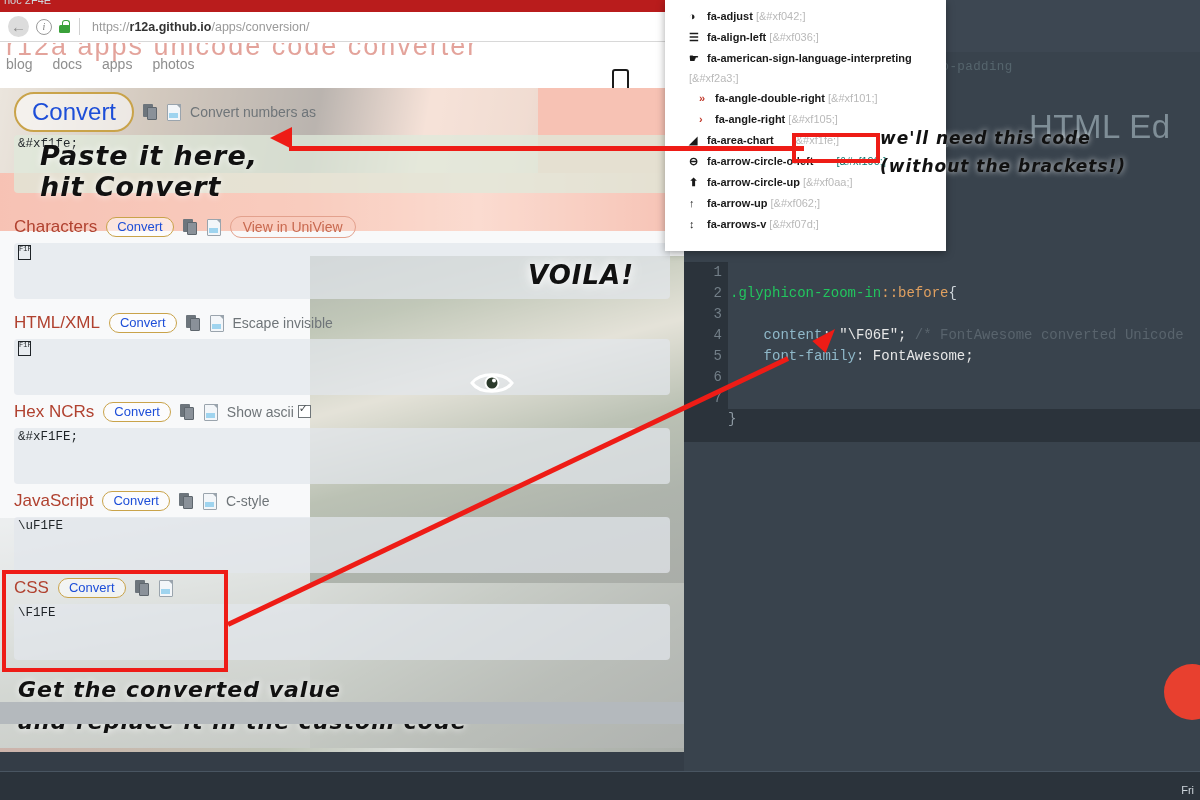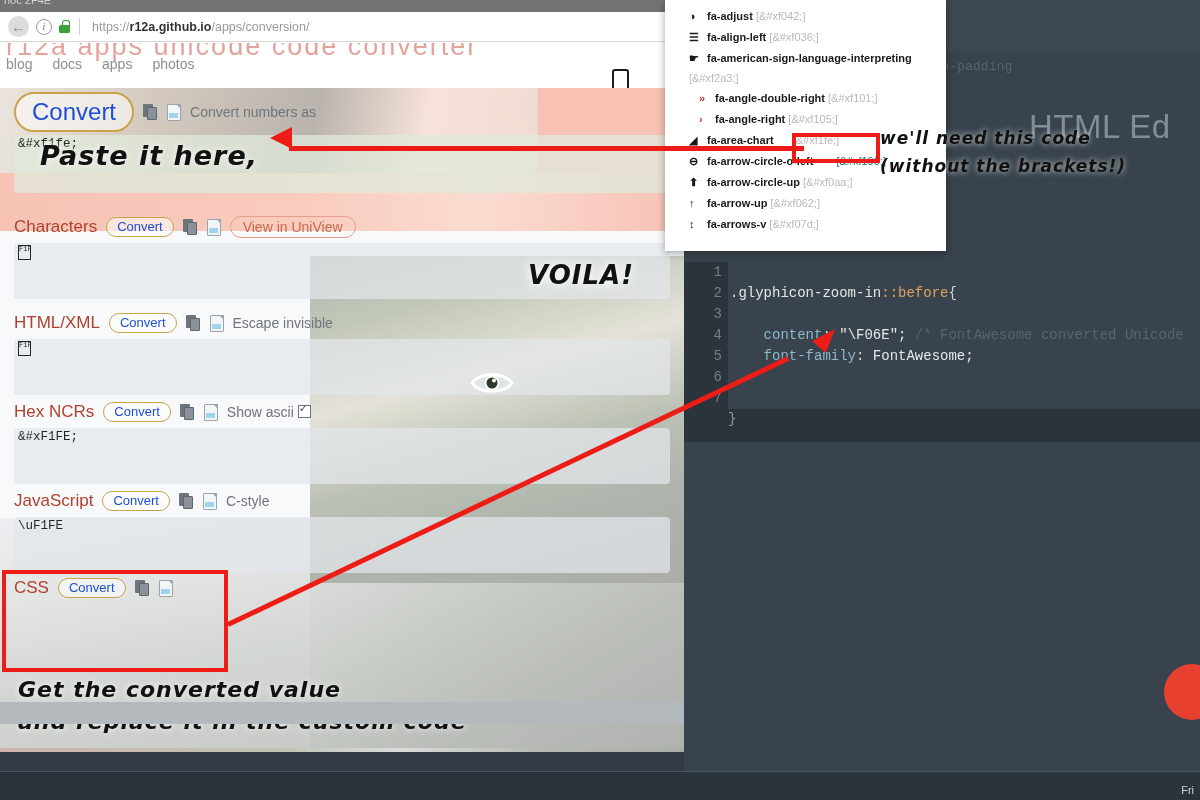--- a/index.html
+++ b/index.html
@@ -38,38 +38,38 @@
   .ln .fold{position:absolute;right:-9px;top:0;color:#9aa7b0;font-size:9px;}
   #code-body{
     position:absolute;left:44px;top:0;width:472px;height:147px;background:#39434d;
     font-family:"Liberation Mono", monospace;font-size:14px;line-height:21px;
     white-space:pre;padding-left:2px;box-sizing:border-box;
   }
   #code-tail{
     position:absolute;left:44px;top:147px;
     font-family:"Liberation Mono", monospace;font-size:14px;line-height:21px;color:#8e9aa3;
   }
-  .c-sel{color:#e5e5e5;}
+  .c-sel{color:#22c55e;}
   .c-pseudo{color:#e0a060;}
   .c-prop{color:#8fb8c9;}
   .c-str{color:#e6e6e6;}
   .c-cmt{color:#59646d;}
   .c-plain{color:#cfd6db;}
 
   
   #red-dot{
     position:absolute;right:-20px;bottom:60px;width:56px;height:56px;border-radius:50%;
     background:#e8402f;
   }
 
   
   #browser{
     position:absolute;left:0;top:0;width:684px;height:752px;background:#fff;overflow:hidden;
   }
-  #tabstrip{position:absolute;left:0;top:0;width:100%;height:12px;background:#737373;}
+  #tabstrip{position:absolute;left:0;top:0;width:100%;height:12px;background:#b91c1c;}
   #tab-title{
     position:absolute;left:4px;top:-6px;font-size:11px;color:#cfd6db;white-space:nowrap;
   }
   #urlbar{
     position:absolute;left:0;top:12px;width:684px;height:30px;background:#fff;
     border-bottom:1px solid #d8d8d8;display:flex;align-items:center;gap:7px;padding-left:8px;
     box-sizing:border-box;
   }
   #back-btn{
     width:21px;height:21px;border-radius:50%;background:#dcdcdc;color:#8a8a8a;
@@ -364,34 +364,38 @@
         <div class="icn-copy">
             <div class="b"></div>
             <div class="f"></div>
           </div>
         <div class="icn-page">
             <div class="sheet"></div>
             <div class="fold"></div>
             <div class="bar"></div>
           </div>
       </div>
+      <div class="field">
+        <span>\F1FE</span>
+      </div>
     </div>
 
     <div class="abs" style="left:470px;top:282px;width:44px;height:26px;">
       <svg width="44" height="26" viewBox="0 0 44 26">
         <path d="M2 13 C10 2, 34 2, 42 13 C34 24, 10 24, 2 13 Z" fill="none" stroke="#ffffff" stroke-width="3"></path>
         <circle cx="22" cy="13" r="6.5" fill="#2b3a2b" stroke="#ffffff" stroke-width="2"></circle>
         <circle cx="24" cy="10.5" r="2" fill="#ffffff"></circle>
       </svg>
     </div>
 
     <div class="abs hand" style="left:528px;top:172px;font-size:26px;color:#111;text-shadow:0 0 8px rgba(255,255,255,.95),0 0 16px rgba(255,255,255,.9);">VOILA!</div>
 
     <div class="abs hand" style="left:20px;top:52px;font-size:27px;line-height:31px;text-shadow:0 0 7px rgba(255,255,255,.9);margin-left:20px;">
       <div>Paste it here,</div>
+      <div>hit Convert</div>
     </div>
 
     <div class="abs hand" style="left:18px;top:586px;font-size:22px;line-height:32px;text-shadow:0 0 7px rgba(255,255,255,.85);">
       <div>Get the converted value</div>
       <div>and replace it in the custom code</div>
     </div>
   </div>
 
   <div id="desk-strip"></div>
 </div>

